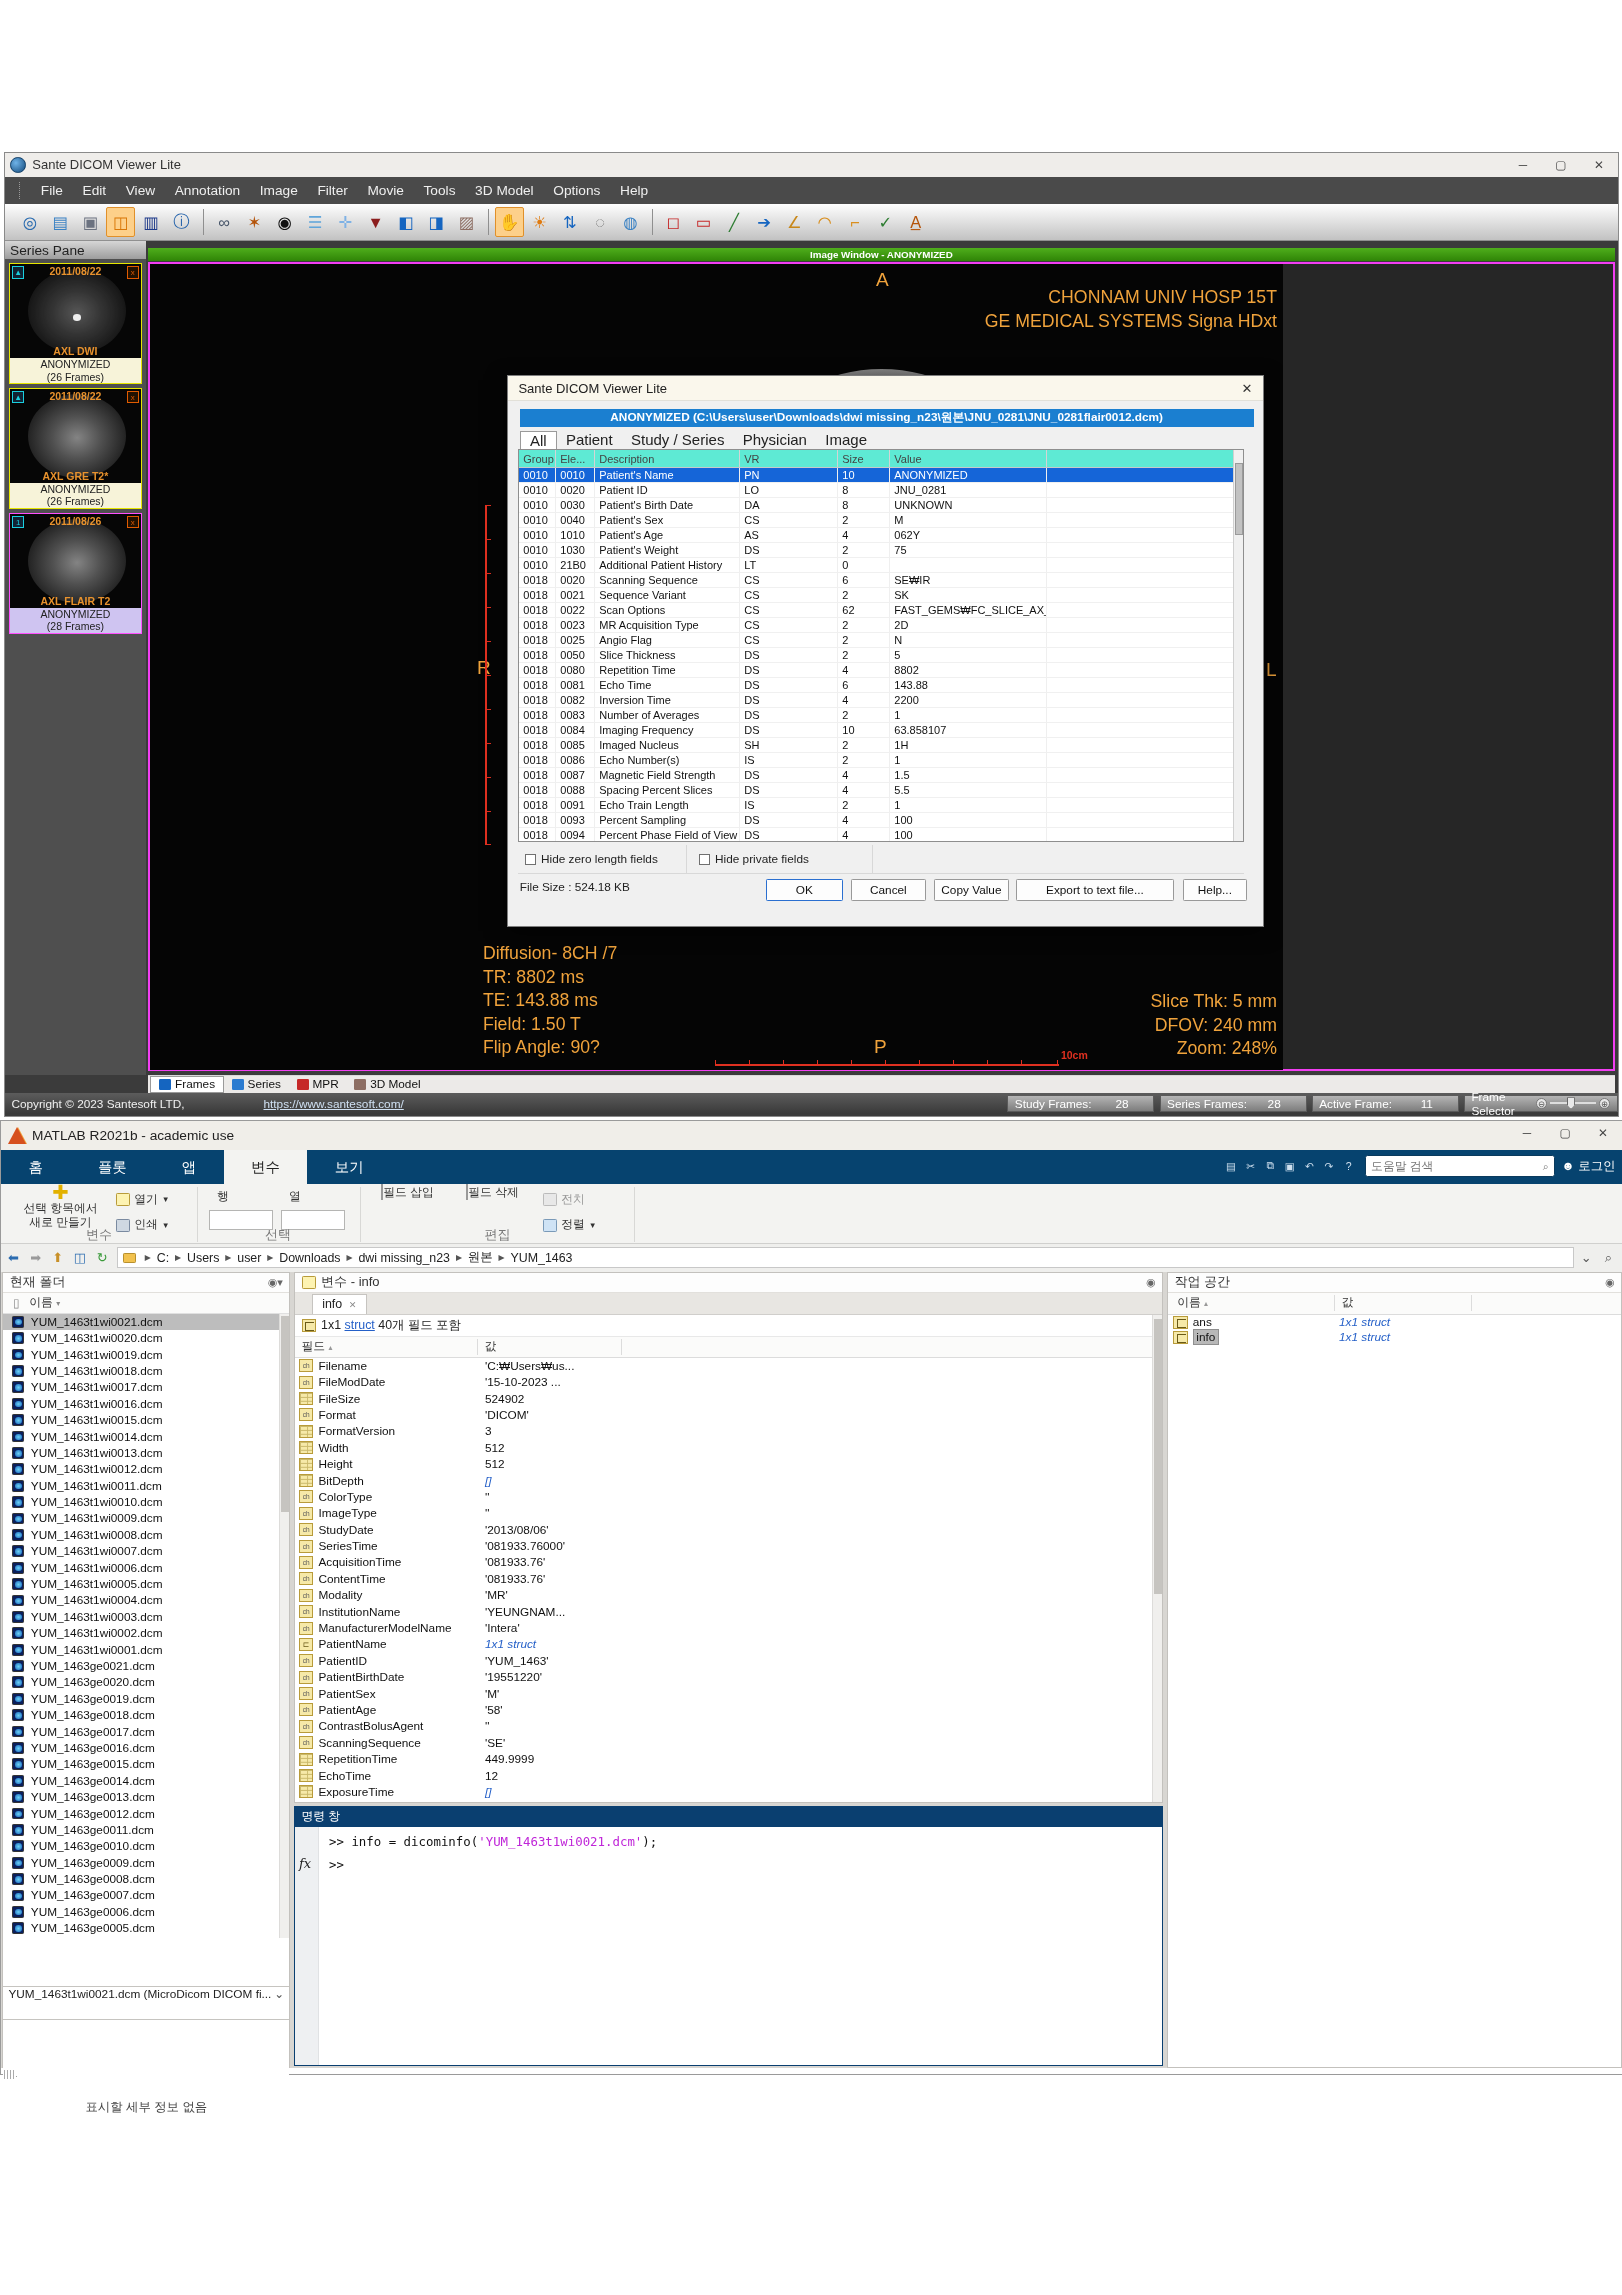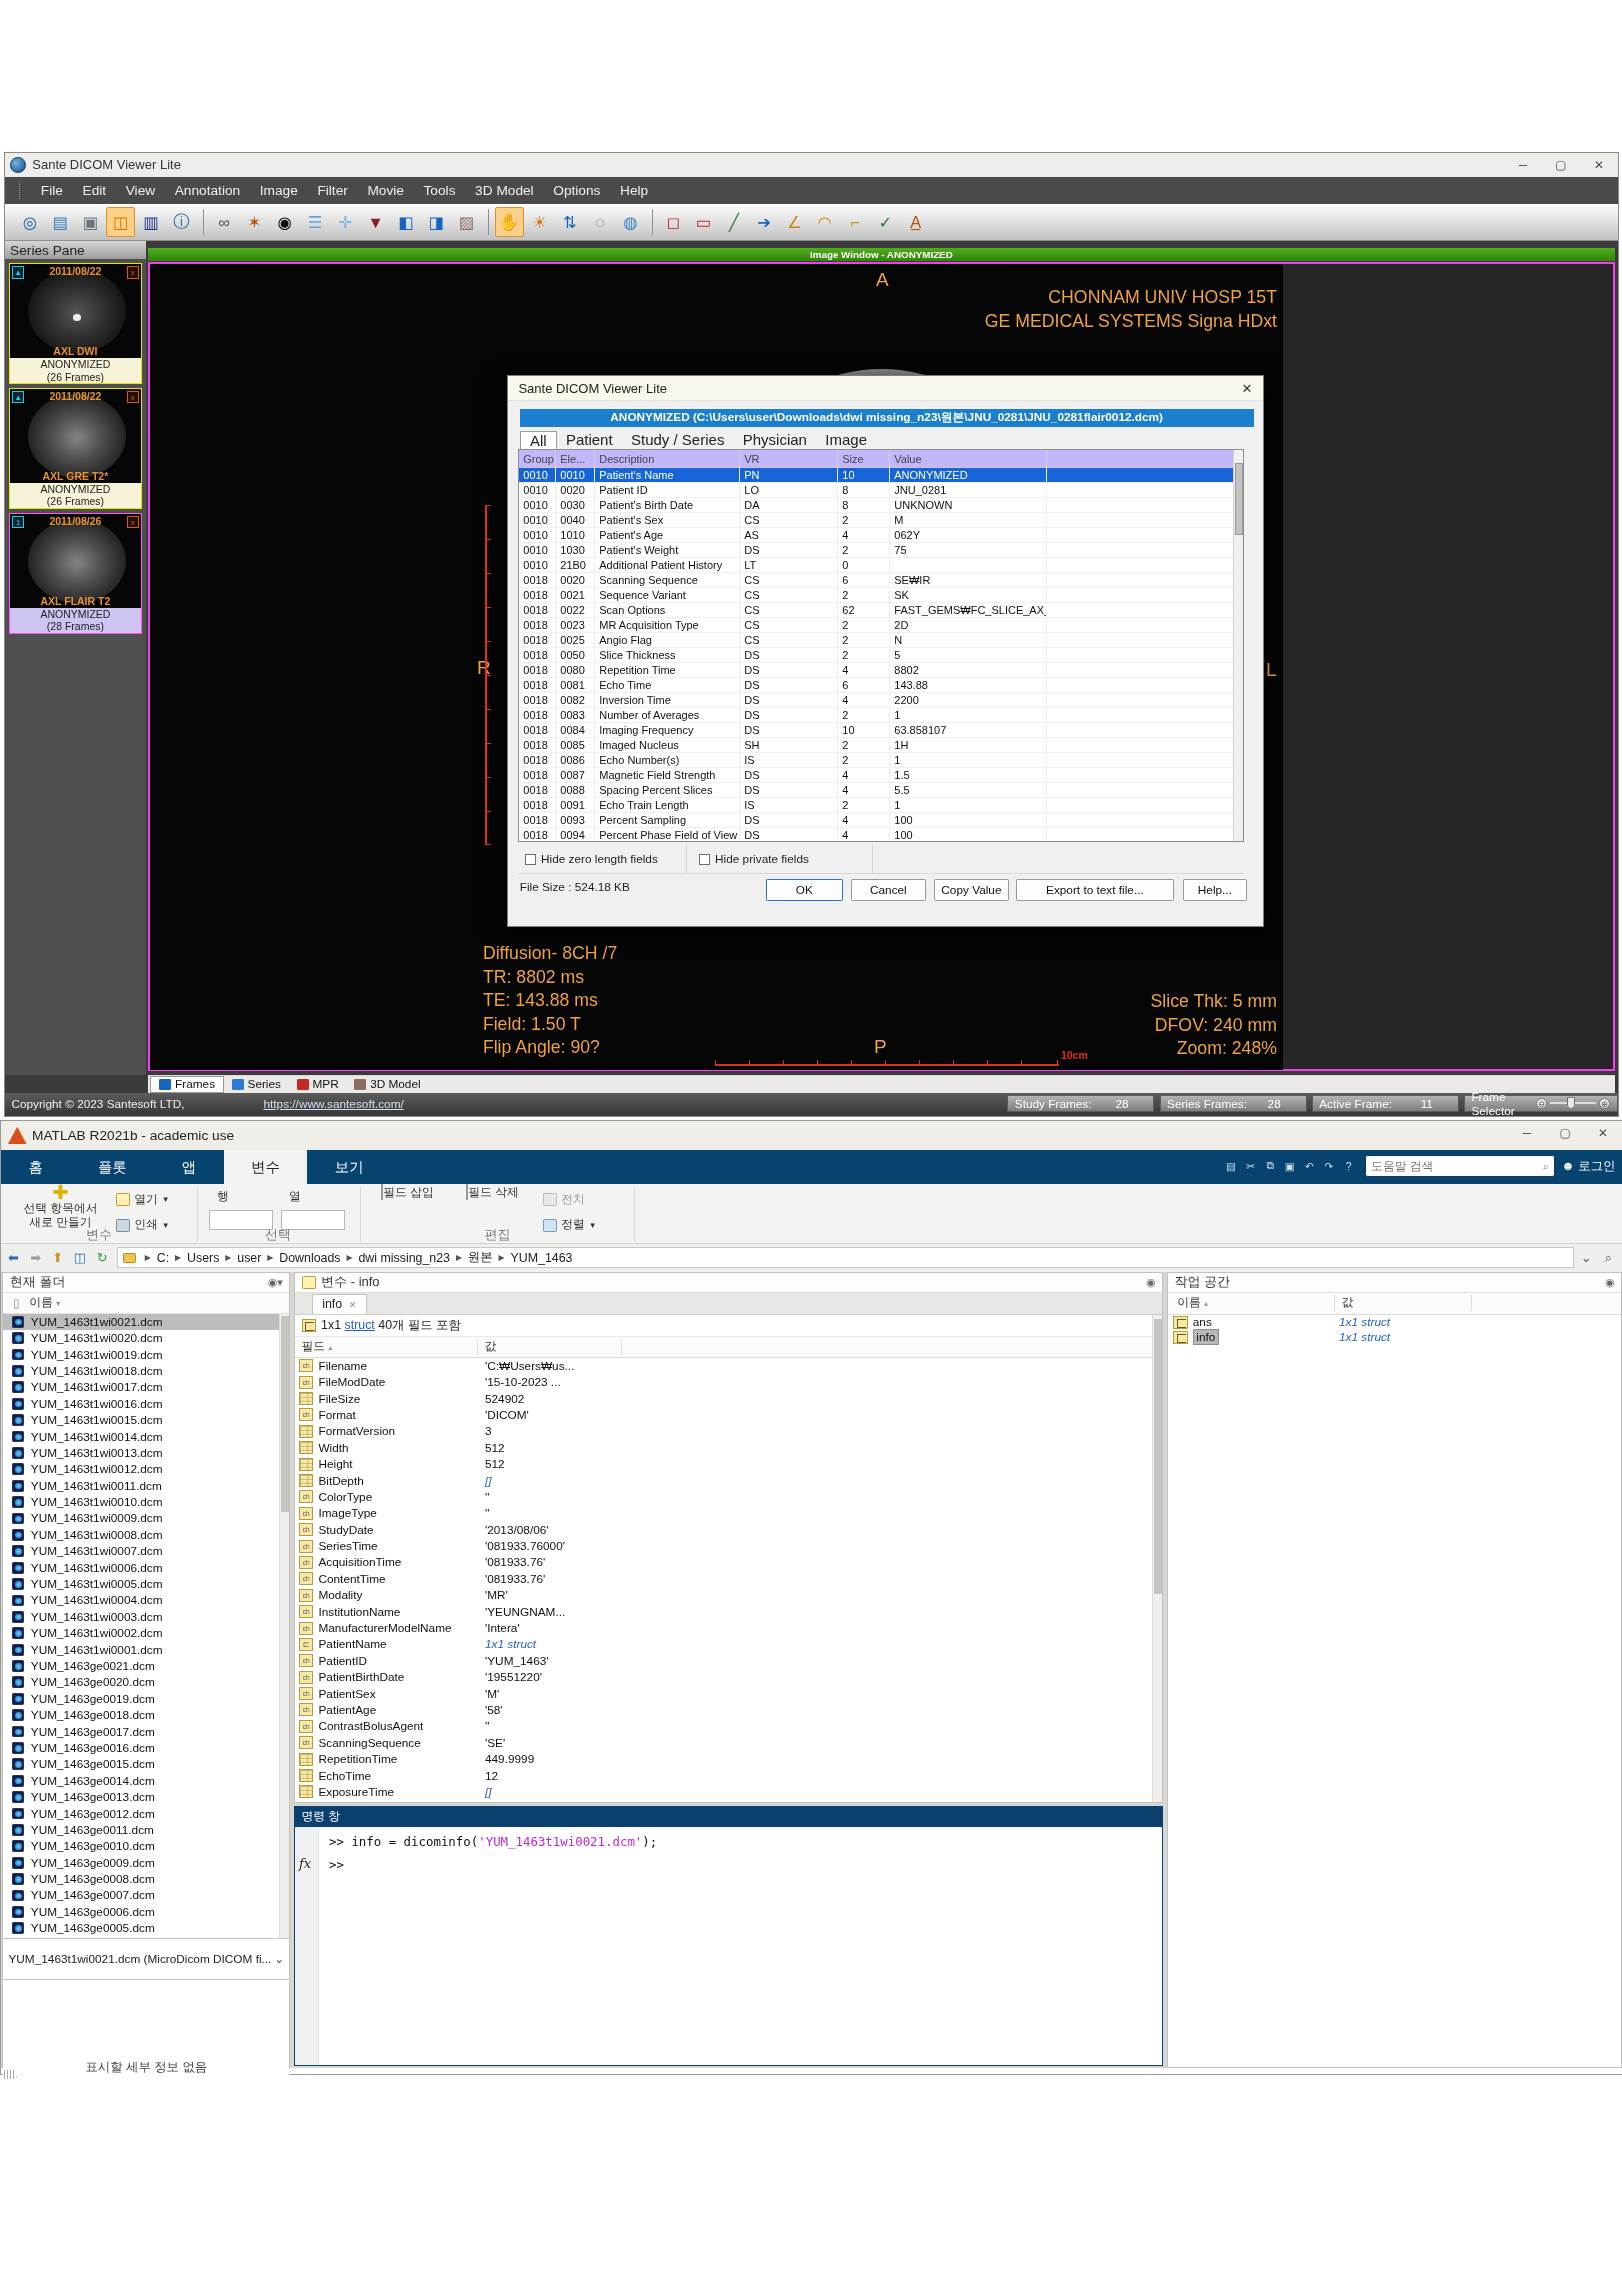--- a/index.html
+++ b/index.html
@@ -56,21 +56,21 @@
 
   
   .dlg { position:absolute; left:357px; top:111px; width:757px; height:552px; background:#f0f0f0; border:0.7px solid #7e7e7e; box-shadow:0 5.2px 19.6px rgba(0,0,0,.6); }
   .dlg-title { height:25px; background:#faf7ec; display:flex; align-items:center; padding:0 10.5px; font-size:13px; color:#222; border-bottom:0.7px solid #e2e0d8; }
   .dlg-x { margin-left:auto; font-size:13px; color:#333; }
   .dlg-header { position:absolute; left:11.8px; top:33px; width:734px; height:17.7px; background:#1b7fd0; color:#fff; font-weight:bold; font-size:11.8px; text-align:center; line-height:17.7px; }
   .dlg-tabs { position:absolute; left:11.8px; top:55px; height:17.7px; display:flex; font-size:15px; color:#222; }
   .dlg-tab { padding:0 9.2px; line-height:17.7px; }
   .dlg-tab.active { background:#fff; border:0.7px solid #9a9a9a; border-bottom:none; }
   .dlg-table { position:absolute; left:10.5px; top:73px; width:726px; height:393px; background:#fff; border:0.7px solid #8e8e8e; overflow:hidden; }
-  .dt-head { display:flex; height:18.3px; background:#c4b5fd; border-bottom:0.7px solid #c9c9c9; color:#444; font-size:11px; }
+  .dt-head { display:flex; height:18.3px; background:#5eead4; border-bottom:0.7px solid #c9c9c9; color:#444; font-size:11px; }
   .dt-head span { padding-left:3.9px; line-height:18.3px; border-right:0.7px solid #d4d4d4; }
   .dt-row { display:flex; height:15px; font-size:11px; color:#111; border-bottom:0.7px solid #f0f0f0; }
   .dt-row span { padding-left:3.9px; line-height:14.4px; border-right:0.7px solid #efefef; white-space:nowrap; overflow:hidden; }
   .dt-row.sel { background:#1565d8; color:#fff; }
   .c-g{width:37px;} .c-e{width:39px;} .c-d{width:145px;} .c-vr{width:98px;} .c-s{width:52px;} .c-v{width:157px;} .c-f{flex:1;border-right:none!important;}
   .dt-scroll { position:absolute; right:0; top:0; width:10.5px; height:100%; background:#f0f0f0; border-left:0.7px solid #d0d0d0; }
   .dt-thumb { position:absolute; left:1.3px; top:13px; width:7.9px; height:72px; background:#c2c2c2; border:0.7px solid #9a9a9a; }
   .dlg-cb { position:absolute; top:472px; height:22px; font-size:11.8px; color:#222; display:flex; align-items:center; }
   .cb-box { width:11px; height:11px; border:0.7px solid #707070; background:#fff; margin-right:5.2px; }
   .dlg-vline { position:absolute; top:469px; width:0.7px; height:29px; background:#d8d8d8; }
@@ -127,21 +127,21 @@
   .p-head { height:19.6px; display:flex; align-items:center; padding:0 6.5px; font-size:13px; color:#333; background:#fdfdfd; border-bottom:0.7px solid #e2e0dc; }
   .p-gear { margin-left:auto; color:#666; font-size:11px; }
   .f-cols { height:21px; display:flex; align-items:center; border-bottom:0.7px solid #e0e0e0; background:#fbfbfa; font-size:11.8px; color:#333; }
   .f-list { overflow:hidden; position:relative; }
   .f-row { height:16.4px; display:flex; align-items:center; font-size:11.8px; color:#111; padding-left:9.2px; }
   .f-row.sel { background:#bdbdbd; }
   .f-ico { width:11.8px; height:11.8px; margin-right:6.5px; background:#0a1f5c; border:0.7px solid #333; border-radius:1.3px; position:relative; }
   .f-ico::after { content:""; position:absolute; left:2px; top:2px; width:6.5px; height:6.5px; border-radius:50%; background:radial-gradient(#6fd2f2,#1565c0); }
   .f-scroll { position:absolute; right:0; top:0; width:10.5px; height:100%; background:#f0efed; border-left:0.7px solid #dddcda; }
   .f-thumb { position:absolute; left:1.3px; top:2.6px; width:7.9px; height:196px; background:#c6c4c0; }
-  .f-selbar { height:42px; display:flex; align-items:center; font-size:11.8px; color:#222; border-top:0.7px solid #c6c4c0; border-bottom:0.7px solid #c6c4c0; padding:0 5.2px; background:#fff; }
+  .f-selbar { height:34px; display:flex; font-size:11.8px; color:#222; border-top:0.7px solid #c6c4c0; border-bottom:0.7px solid #c6c4c0; padding:0 5.2px; background:#fff;margin-top:48px; }
   .f-details { display:flex; align-items:flex-end; justify-content:center; font-size:12.4px; color:#444; background:#fff; }
   .v-tabs { height:22px; background:#e8e6e2; display:flex; align-items:flex-end; padding-left:17px; border-bottom:0.7px solid #d0cecb; }
   .v-tab { height:19.6px; background:#fff; border:0.7px solid #c6c4c0; border-bottom:none; display:flex; align-items:center; padding:0 9.2px; font-size:12.4px; color:#222; }
   .v-struct { height:22px; display:flex; align-items:center; padding-left:6.5px; font-size:12.4px; color:#222; background:#fff; border-bottom:0.7px solid #e8e8e8; }
   .struct-ico { width:14.4px; height:13px; background:#f6e9a8; border:0.7px solid #b89b3a; margin-right:5.2px; position:relative; }
   .struct-ico::after { content:""; position:absolute; left:2.6px; top:2px; width:7.9px; height:7.9px; border-left:1.3px solid #6a5a18; border-top:1.3px solid #6a5a18; border-bottom:1.3px solid #6a5a18; }
   .link { color:#2560c8; text-decoration:underline; }
   .v-cols { height:21px; display:flex; border-bottom:0.7px solid #dcdcdc; background:#fbfbfa; font-size:11.8px; color:#333; align-items:center; }
   .v-rows { overflow:hidden; }
   .v-row { height:16.4px; display:flex; align-items:center; font-size:11.8px; color:#111; }

